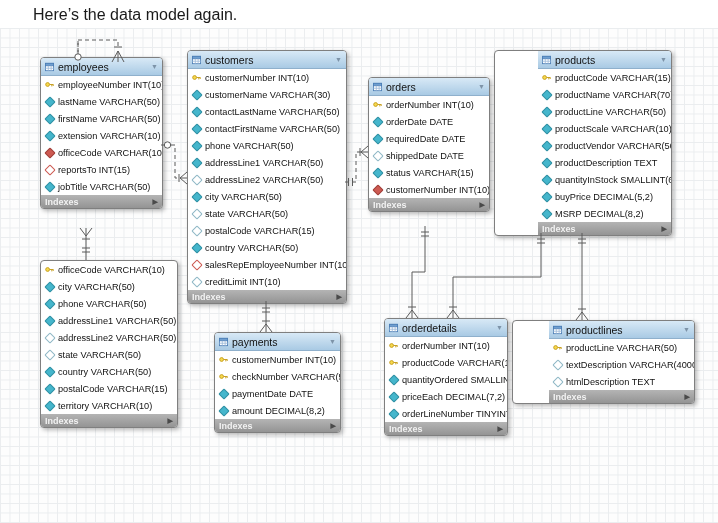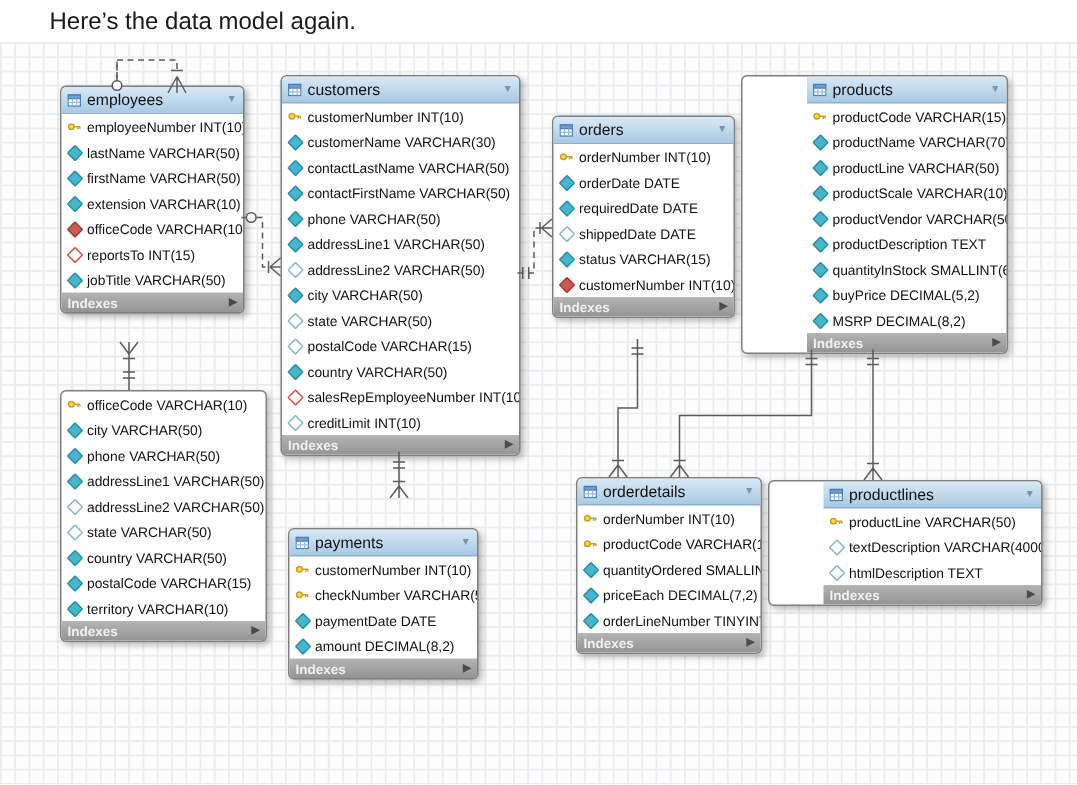--- a/index.html
+++ b/index.html
@@ -402,21 +402,21 @@
           <span class="dia d-filled"></span>
         </span>
         <span>territory VARCHAR(10)</span>
       </div>
       <div class="idx">
         <span>Indexes</span>
         <span class="spacer"></span>
         <span class="play">▶</span>
       </div>
     </div>
-    <div class="tbl" style="left: 192px; top: 304px; width: 125px; margin-top: 20px;">
+    <div class="tbl" style="left: 214px; top: 304px; width: 125px;">
       <div class="hdr">
         <span class="icon-cell">
           <svg width="11" height="10" viewBox="0 0 11 10">
             <rect x="0.5" y="0.5" width="10" height="9" fill="#fff" stroke="#4a7db5"></rect>
             <rect x="0.5" y="0.5" width="10" height="3" fill="#6f9fd0" stroke="#4a7db5"></rect>
             <line x1="4" y1="3.5" x2="4" y2="9.5" stroke="#9ab8d8"></line>
             <line x1="7.5" y1="3.5" x2="7.5" y2="9.5" stroke="#9ab8d8"></line>
             <line x1="0.5" y1="6.5" x2="10.5" y2="6.5" stroke="#9ab8d8"></line>
           </svg>
         </span>

